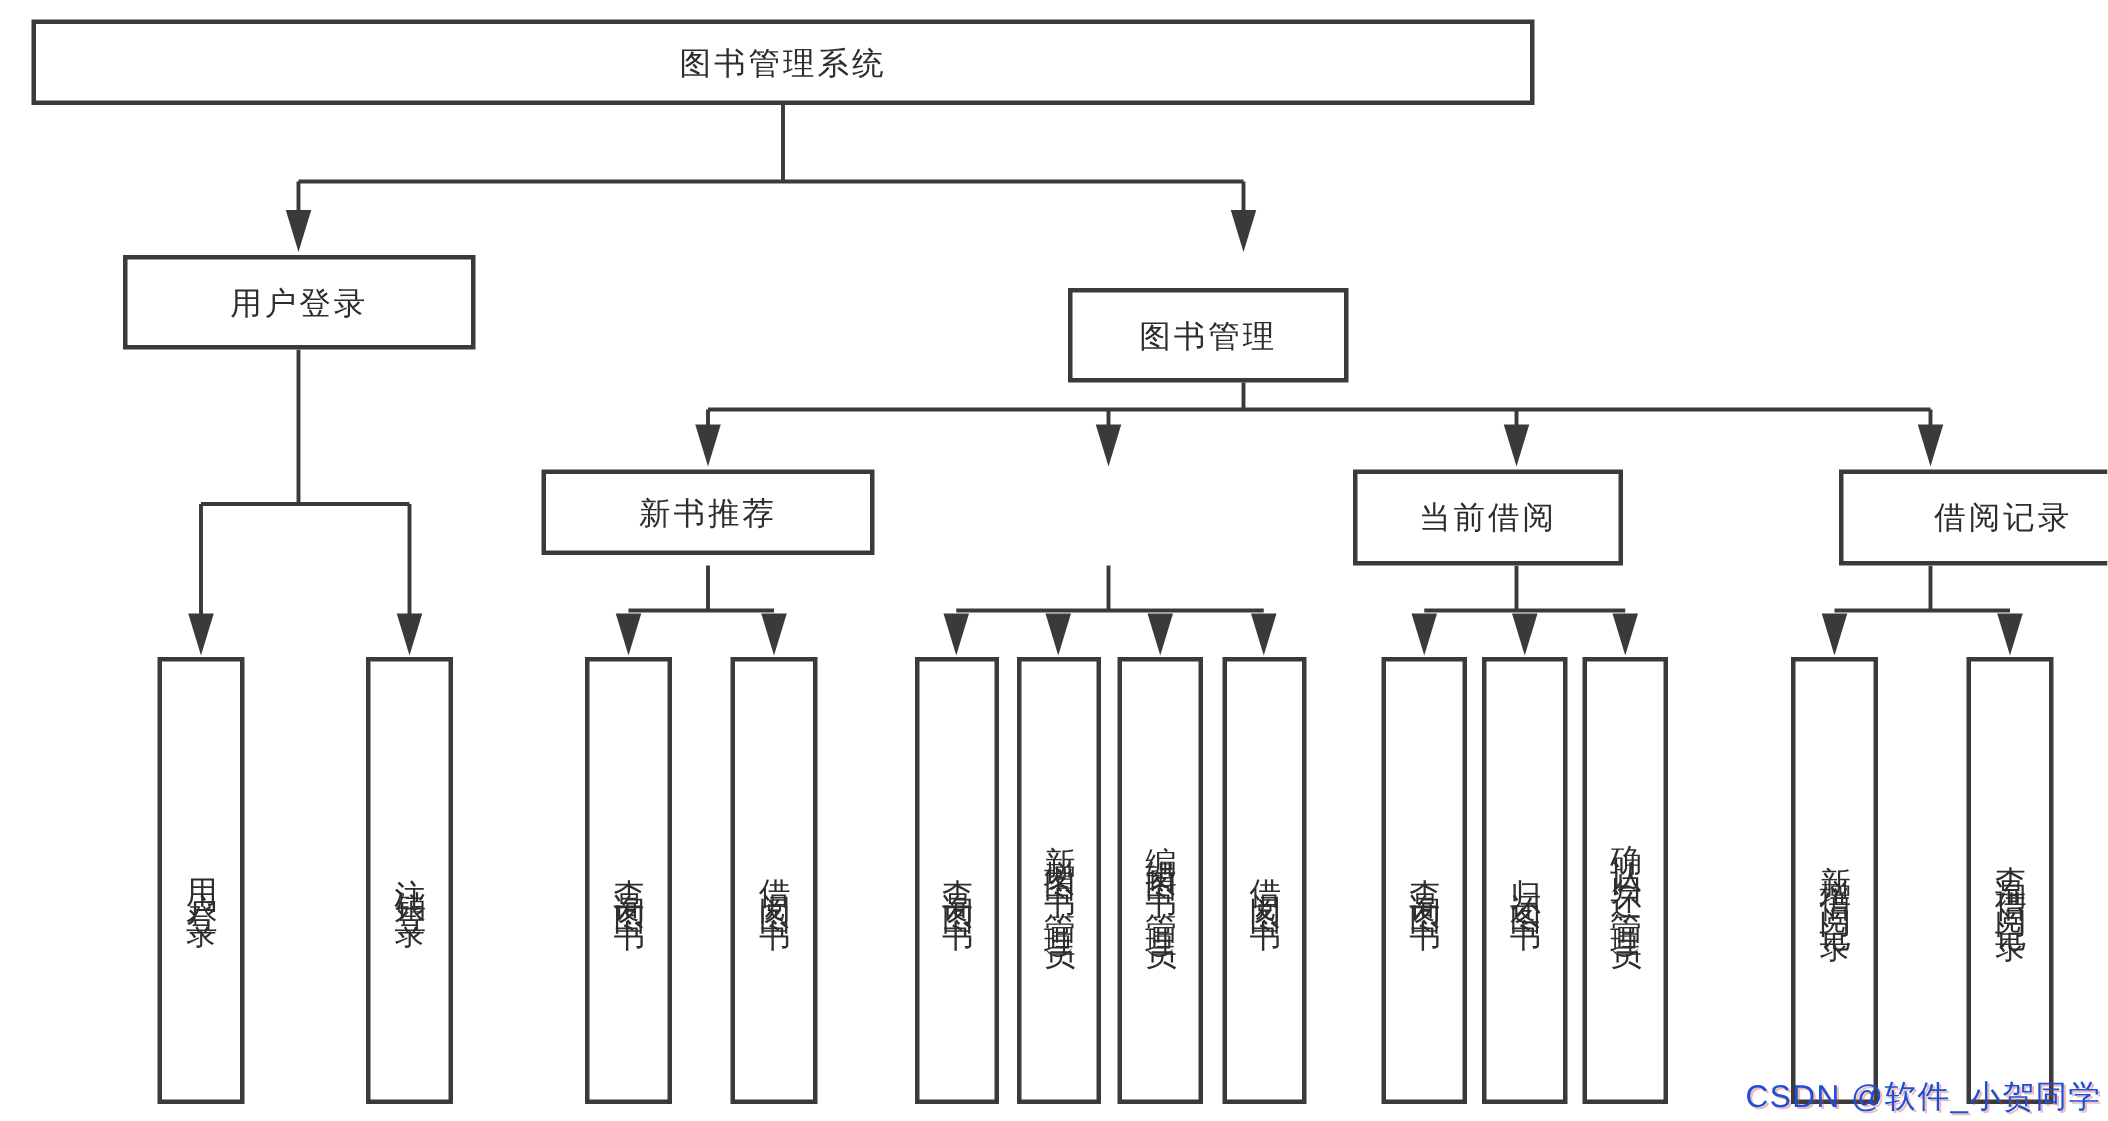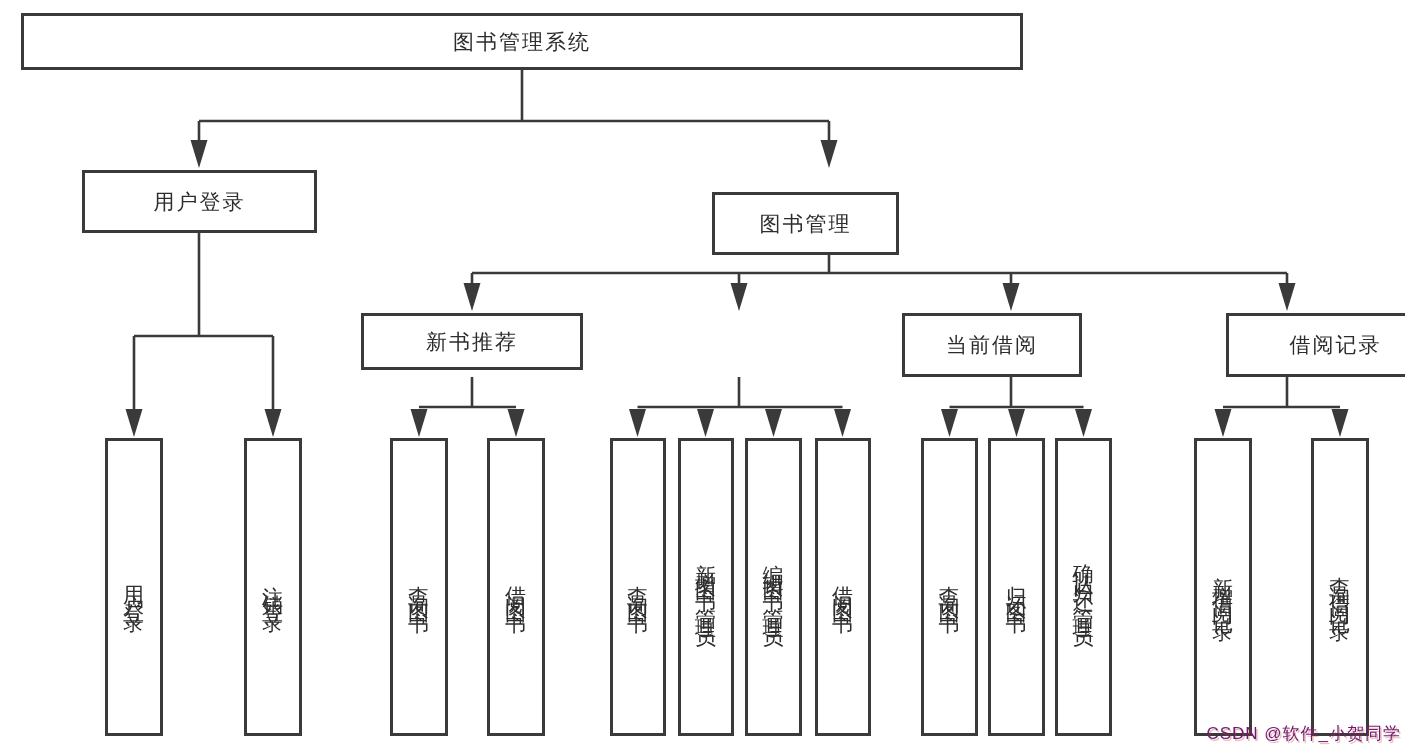--- a/index.html
+++ b/index.html
@@ -40,22 +40,22 @@
     writing-mode: vertical-rl;
     text-orientation: mixed;
     letter-spacing: 9px;
     line-height: 1.1;
     white-space: nowrap;
   }
   .watermark {
     position: absolute;
     right: 4px;
     bottom: 2px;
-    font-size: 17px;
-    color: #701a75;
+    font-size: 21px;
+    color: #1d4ed8;
     letter-spacing: 1px;
     text-shadow: 1.5px 1.5px 0 rgba(200, 60, 50, 0.35);
     z-index: 5;
   }
 </style>
 </head>
 <body>
 
 <div class="stage">
 

